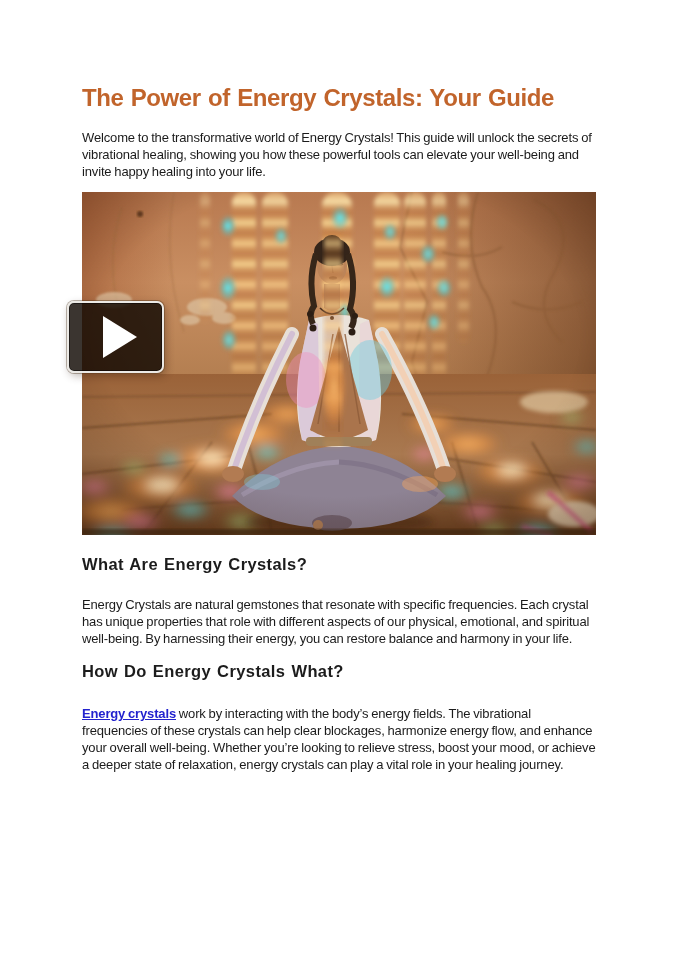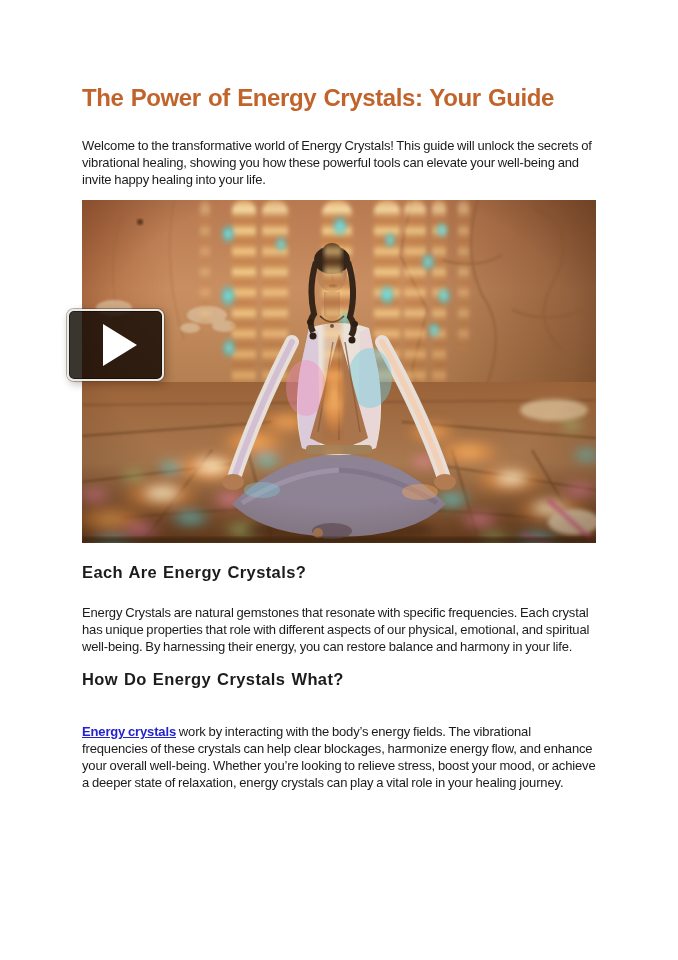--- a/index.html
+++ b/index.html
@@ -22,21 +22,21 @@
     color:var(--accent);
     letter-spacing:-0.4px;word-spacing:1px;
   }
   .t-line{display:block;white-space:nowrap;}
 
   p.body-text{
     font-size:13px;line-height:17px;
     letter-spacing:-0.15px;word-spacing:-0.6px;
     color:var(--text);
   }
-  .intro{margin-top:24px;}
+  .intro{margin-top:16px;}
 
   figure.media{position:relative;margin-top:12px;width:514px;height:343px;}
   .photo{position:absolute;inset:0;overflow:hidden;background:#c08a5c;}
   .photo svg{display:block;width:100%;height:100%;}
 
   .play{
     position:absolute;left:-15px;top:109px;width:97px;height:72px;
     background:rgba(16,9,3,0.82);
     border:2.5px solid #ECEAE6;border-radius:7px;
     box-shadow:0 0 0 1px rgba(70,45,20,0.35), 2px 3px 8px rgba(40,20,5,0.3), inset 0 0 0 1px rgba(0,0,0,0.45);
@@ -50,21 +50,21 @@
     border-bottom:21px solid transparent;
   }
 
   h2.section-heading{
     font-size:16.5px;font-weight:700;color:var(--heading);
     letter-spacing:0.4px;word-spacing:1px;
   }
   .section-what h2{margin-top:20px;}
   .section-what p{margin-top:22px;}
   .section-how h2{margin-top:15px;}
-  .section-how p{margin-top:34px;}
+  .section-how p{margin-top:24px;}
 
   a.inline-link{
     color:var(--link);font-weight:700;text-decoration:underline;cursor:pointer;
   }
 </style>
 </head>
 <body>
 
 <div class="page">
   <main class="content">
@@ -319,21 +319,21 @@
           <rect width="514" height="343" fill="url(#vigG)"></rect>
           <rect y="337" width="514" height="6" fill="#38200d" opacity="0.6" filter="url(#b1)"></rect>
         </svg>
       </div>
       <button class="play" type="button">
         <span class="tri"></span>
       </button>
     </figure>
 
     <section class="section-what">
-      <h2 class="section-heading">Each Are Energy Crystals?</h2>
+      <h2 class="section-heading">What Are Energy Crystals?</h2>
       <p class="body-text">Energy Crystals are natural gemstones that resonate with specific frequencies. Each crystal has unique properties that role with different aspects of our physical, emotional, and spiritual well-being. By harnessing their energy, you can restore balance and harmony in your life.</p>
     </section>
 
     <section class="section-how">
       <h2 class="section-heading">How Do Energy Crystals What?</h2>
       <p class="body-text"><a class="inline-link" href="#">Energy crystals</a><span> work by interacting with the body’s energy fields. The vibrational frequencies of these crystals can help clear blockages, harmonize energy flow, and enhance your overall well-being. Whether you’re looking to relieve stress, boost your mood, or achieve a deeper state of relaxation, energy crystals can play a vital role in your healing journey.</span></p>
     </section>
 
   </main>
 </div>

